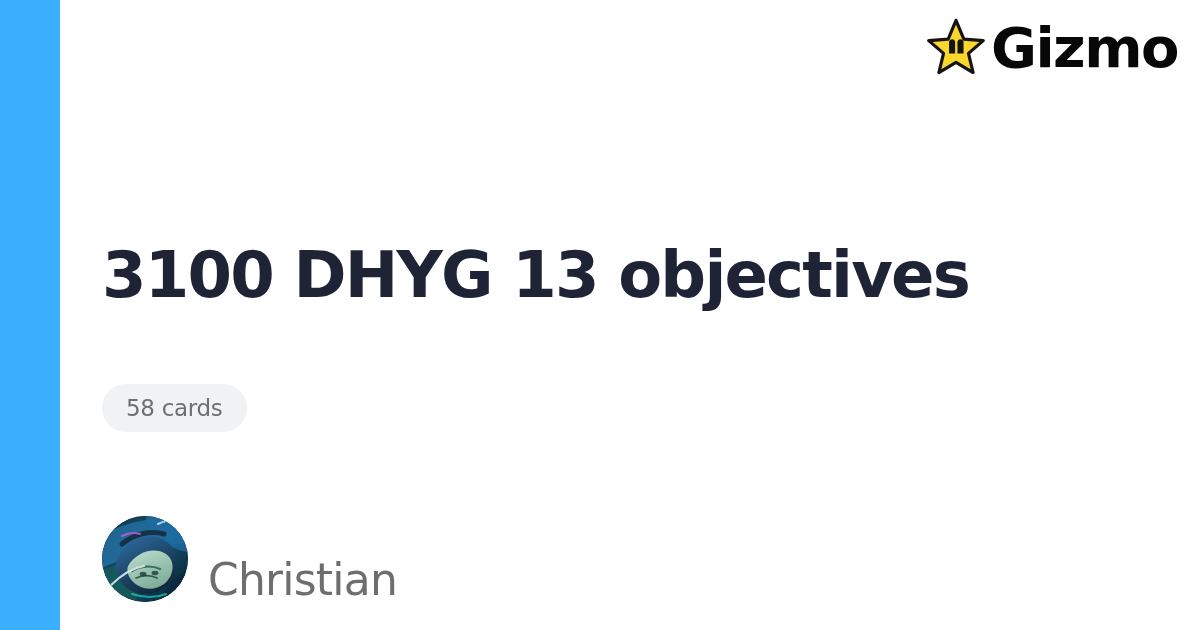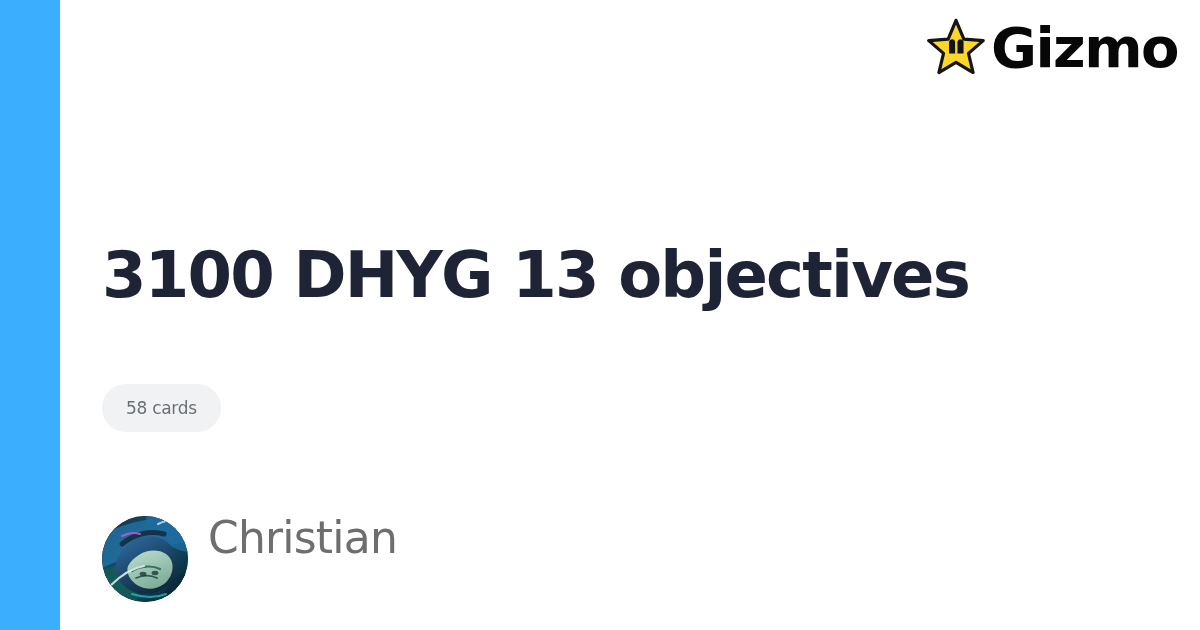--- a/index.html
+++ b/index.html
@@ -82,34 +82,34 @@
     padding: 0 24px;
     border-radius: 24px;
     background: #F1F2F4;
     display: flex;
     align-items: center;
     justify-content: center;
   }
 
   .card-count-badge span {
     font-family: "DejaVu Sans", sans-serif;
-    font-size: 17px;
+    font-size: 23px;
     font-weight: 400;
     color: #6B6F76;
     letter-spacing: -0.3px;
     line-height: 1;
   }
 
   
   .author-row {
     position: absolute;
     top: 502px;
     left: 0;
     display: flex;
-    align-items: flex-start;
+    align-items: flex-end;
     gap: 20px;
   }
 
   .avatar {
     width: 86px;
     height: 86px;
     border-radius: 50%;
     overflow: hidden;
     flex: none;
     position: relative;

